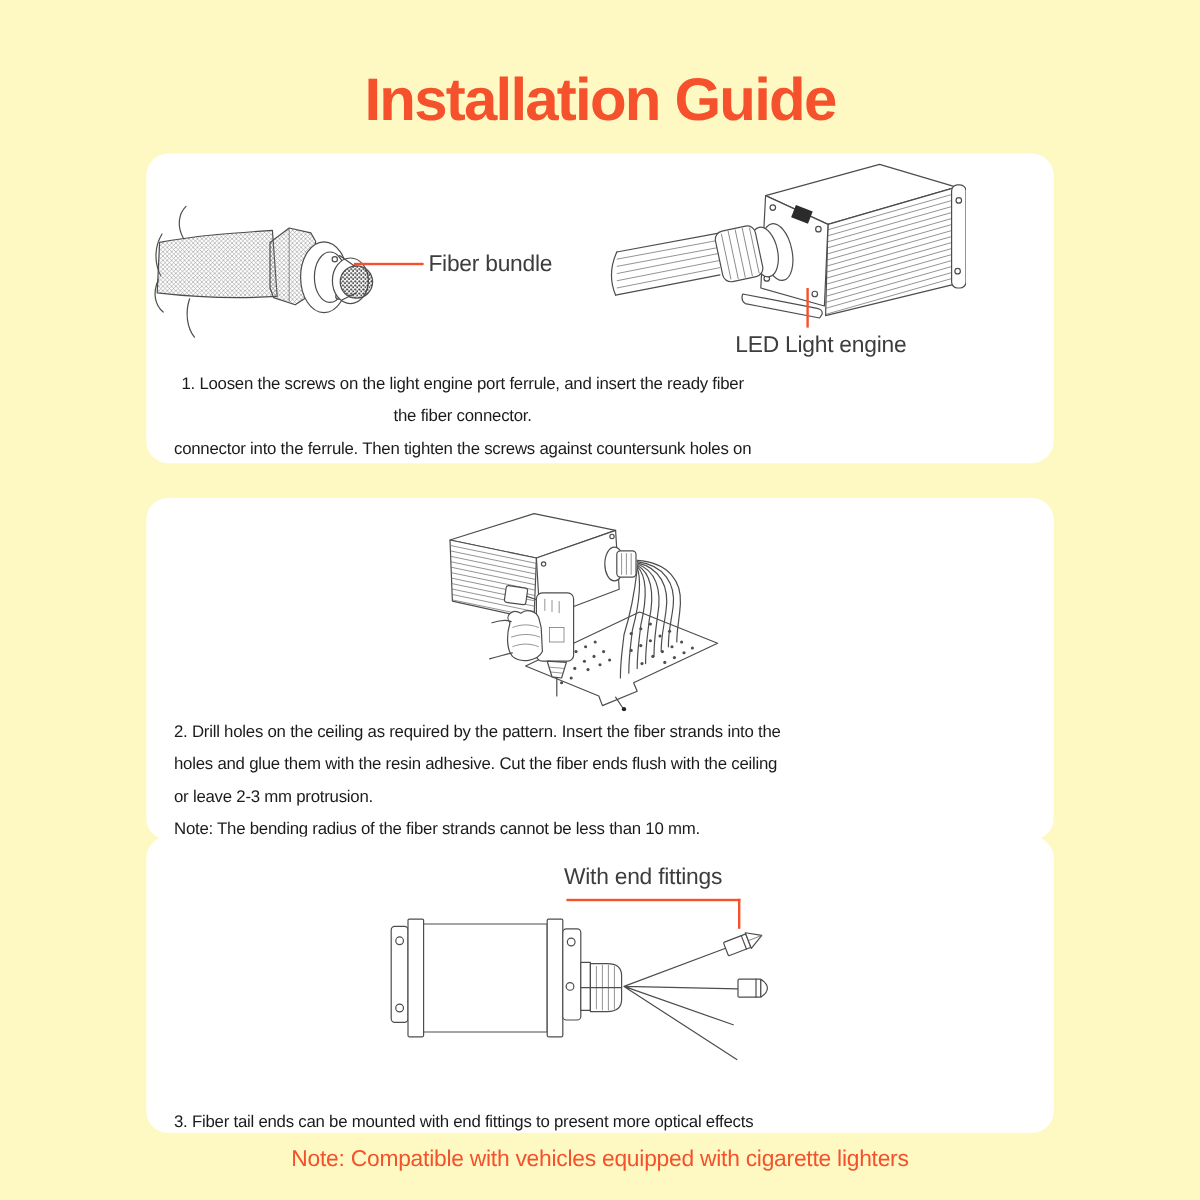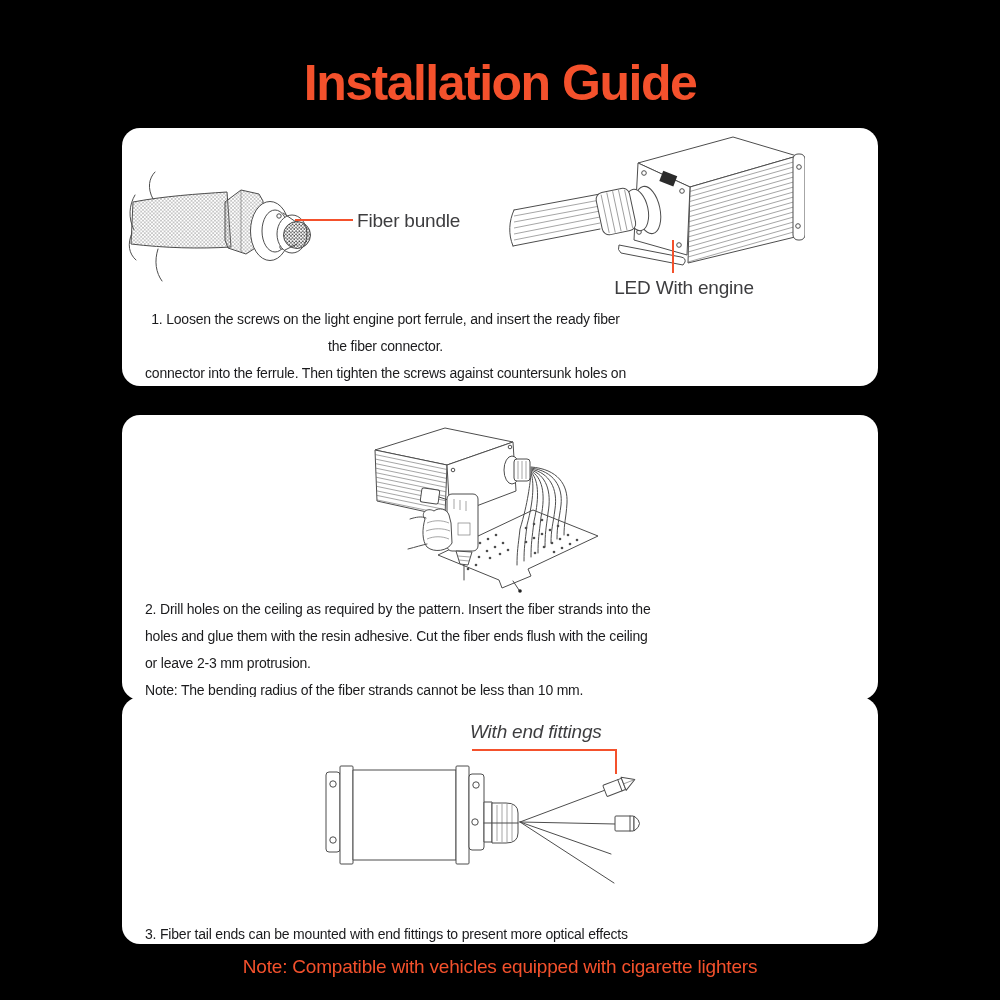--- a/index.html
+++ b/index.html
@@ -1,37 +1,37 @@
 <!DOCTYPE html>
 <html><head>
 <meta charset="utf-8">
 <style>
   * { margin:0; padding:0; box-sizing:border-box; }
   html,body { width:1000px; height:1000px; }
   body { font-family:"Liberation Sans", sans-serif; background:#f6f6f6; }
-  .page { position:relative; width:1000px; height:1000px; background:#000000; overflow:hidden; }
+  .page { position:relative; width:1000px; height:1000px; background:#fef9c3; overflow:hidden; }
 
   .title { position:absolute; top:54px; left:0; width:1000px; text-align:center;
            font-size:50px; font-weight:bold; letter-spacing:-1.5px; color:#F4512C; }
 
   .card { position:absolute; left:122px; width:756px; background:#ffffff; border-radius:18px; }
   .card1 { top:128px; height:258px;text-align:center; }
   .card2 { top:415px; height:285px; }
   .card3 { top:697px; height:247px; }
 
   .step-text { position:absolute; left:23px; color:#1b1b1d; font-size:14px;
                line-height:27px; letter-spacing:-0.2px; white-space:nowrap; }
   .t1 { top:178px; }
   .t2 { top:181px; }
   .t3 { top:224px; }
 
   .callout { position:absolute; color:#3d3d3f; font-size:19px; letter-spacing:-0.2px; white-space:nowrap; }
   .lbl-fiber  { left:235px; top:82px; }
   .lbl-engine { left:562px; top:149px; transform:translateX(-50%); }
-  .lbl-fittings { left:348px; top:24px;font-style:italic; }
+  .lbl-fittings { left:348px; top:24px; }
 
   .leader { position:absolute; background:#F4512C; }
   .leader-fiber   { left:173px; top:91px; width:58px; height:2px; }
   .leader-engine  { left:550px; top:112px; width:2px; height:33px; }
   .leader-fit-h   { left:350px; top:52px; width:145px; height:2px; }
   .leader-fit-v   { left:493px; top:52px; width:2px; height:25px; }
 
   .illo { position:absolute; }
   .illo1 { left:3px;   top:17px; }
   .illo2 { left:383px; top:5px;  }
@@ -127,21 +127,21 @@
 
       <ellipse class="fw" cx="143" cy="77" rx="12" ry="24" transform="rotate(-12 143 77)"></ellipse>
       <ellipse class="fw" cx="132" cy="77" rx="11" ry="21" transform="rotate(-12 132 77)"></ellipse>
       <g transform="rotate(-12 111 79)">
         <rect class="fw" x="94" y="57" width="34" height="43" rx="7"></rect>
         <path class="thin" d="M100,59 L100,98 M106,58 L106,99 M112,58 L112,99 M118,58 L118,99 M124,59 L124,98"></path>
       </g>
     </svg>
 
     <div class="leader leader-engine"></div>
-    <span class="callout lbl-engine">LED With engine</span>
+    <span class="callout lbl-engine">LED Light engine</span>
 
     <div class="step-text t1">
       <div>1. Loosen the screws on the light engine port ferrule, and insert the ready fiber</div>
       <div>the fiber connector.</div>
       <div>connector into the ferrule. Then tighten the screws against countersunk holes on</div>
     </div>
   </div>
 
   <div class="card card2">
 

